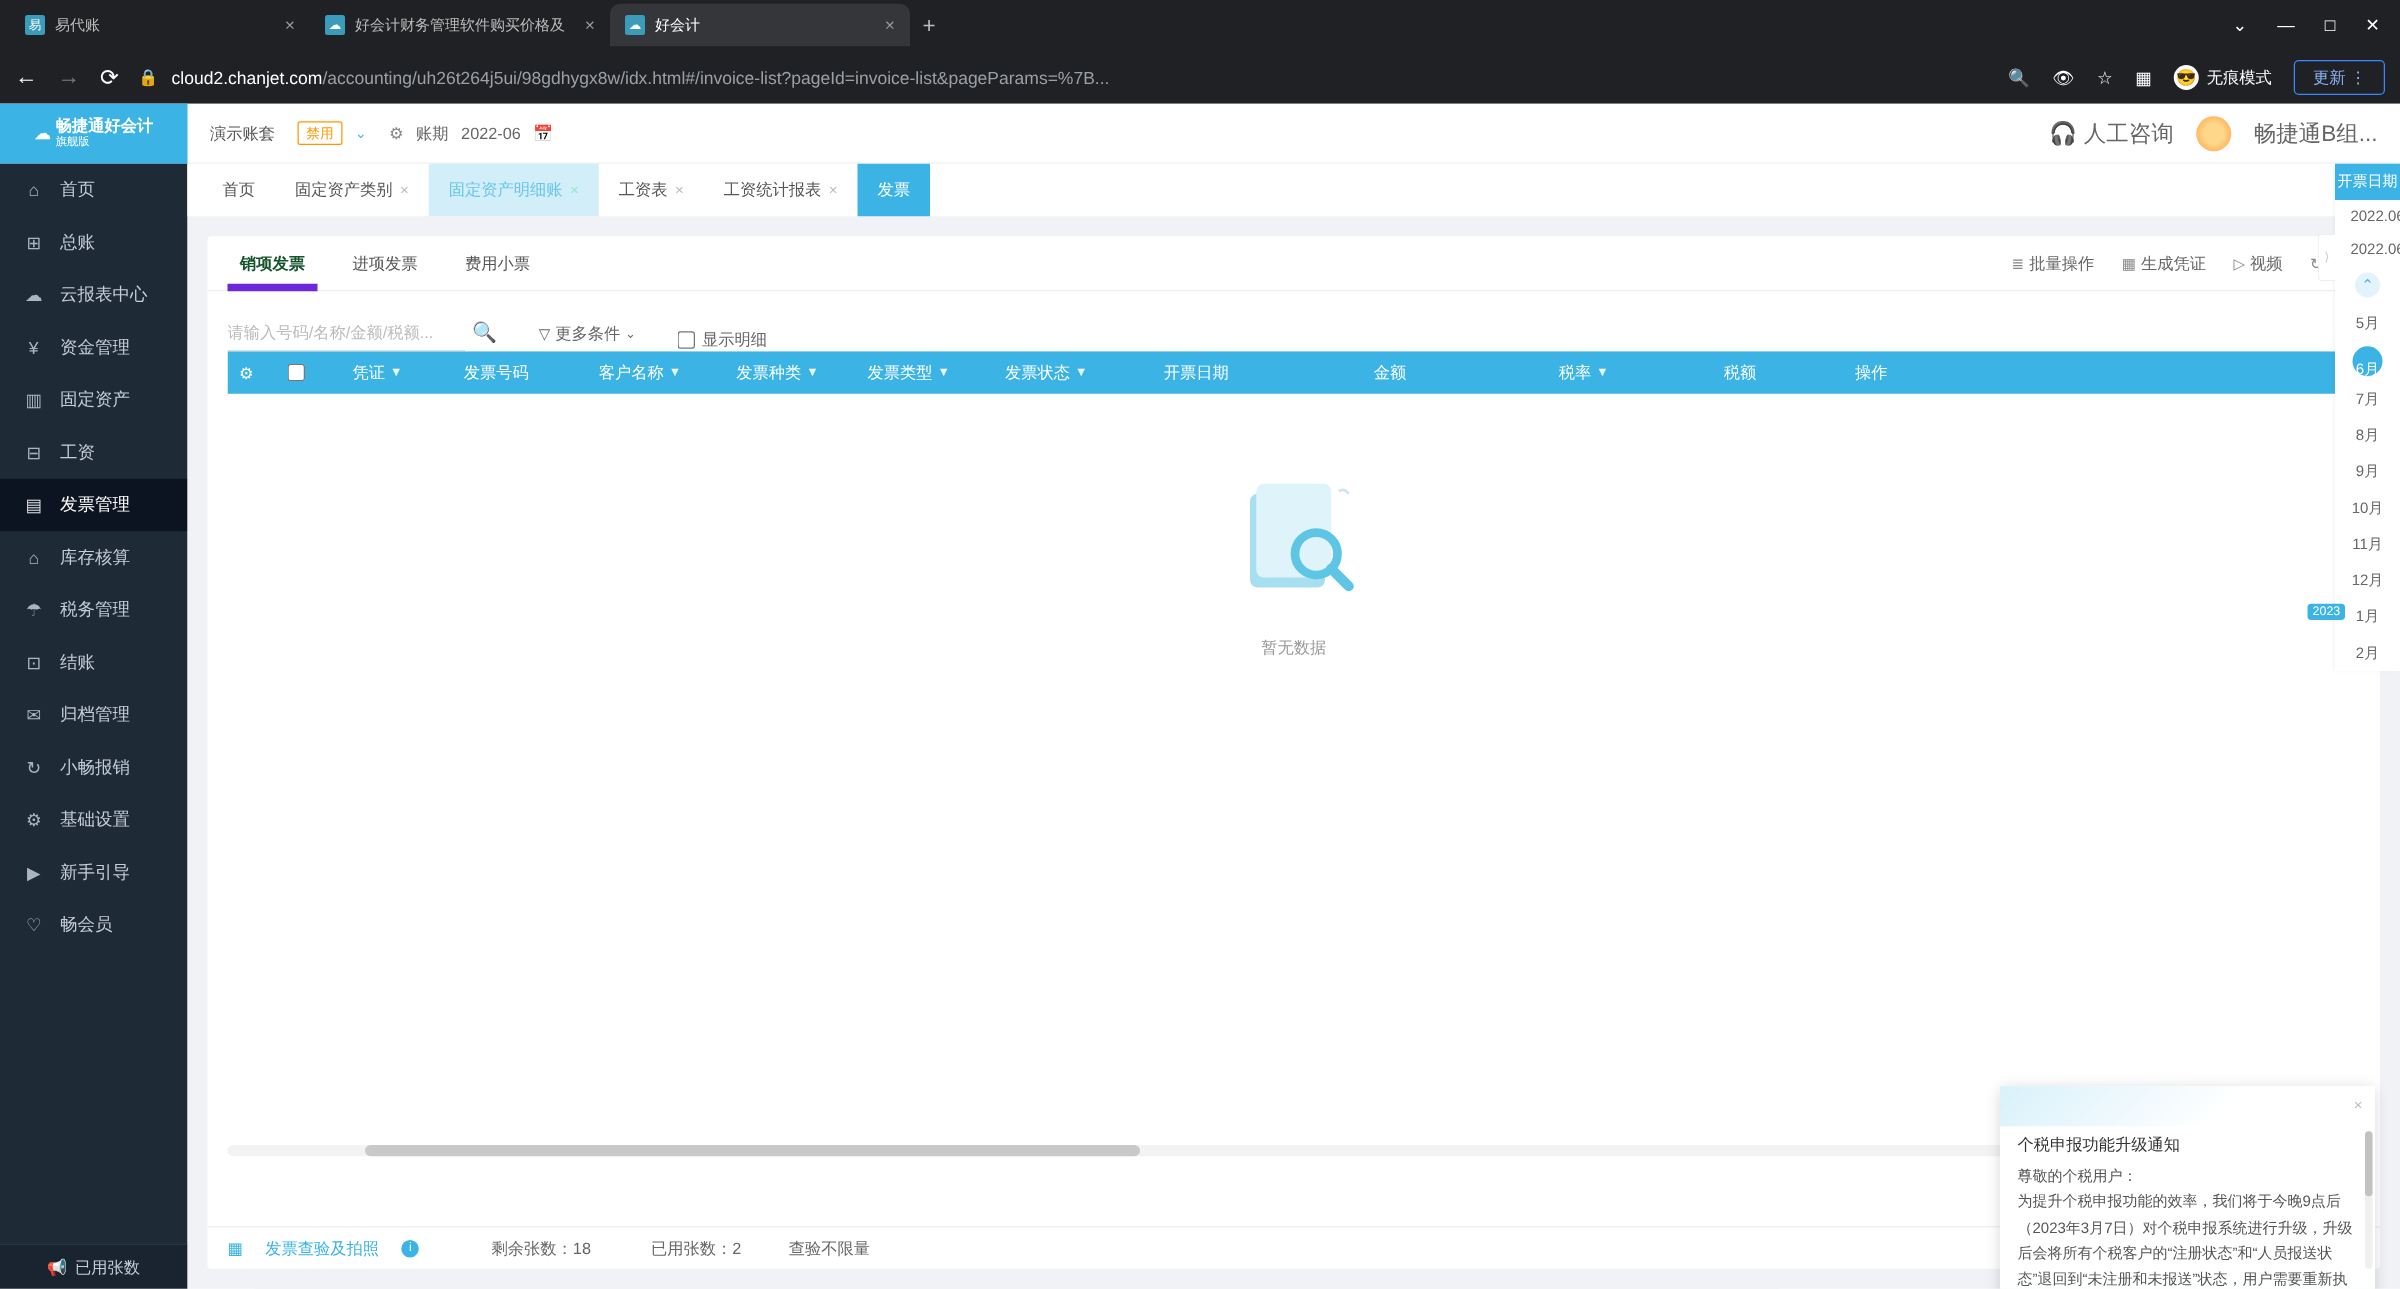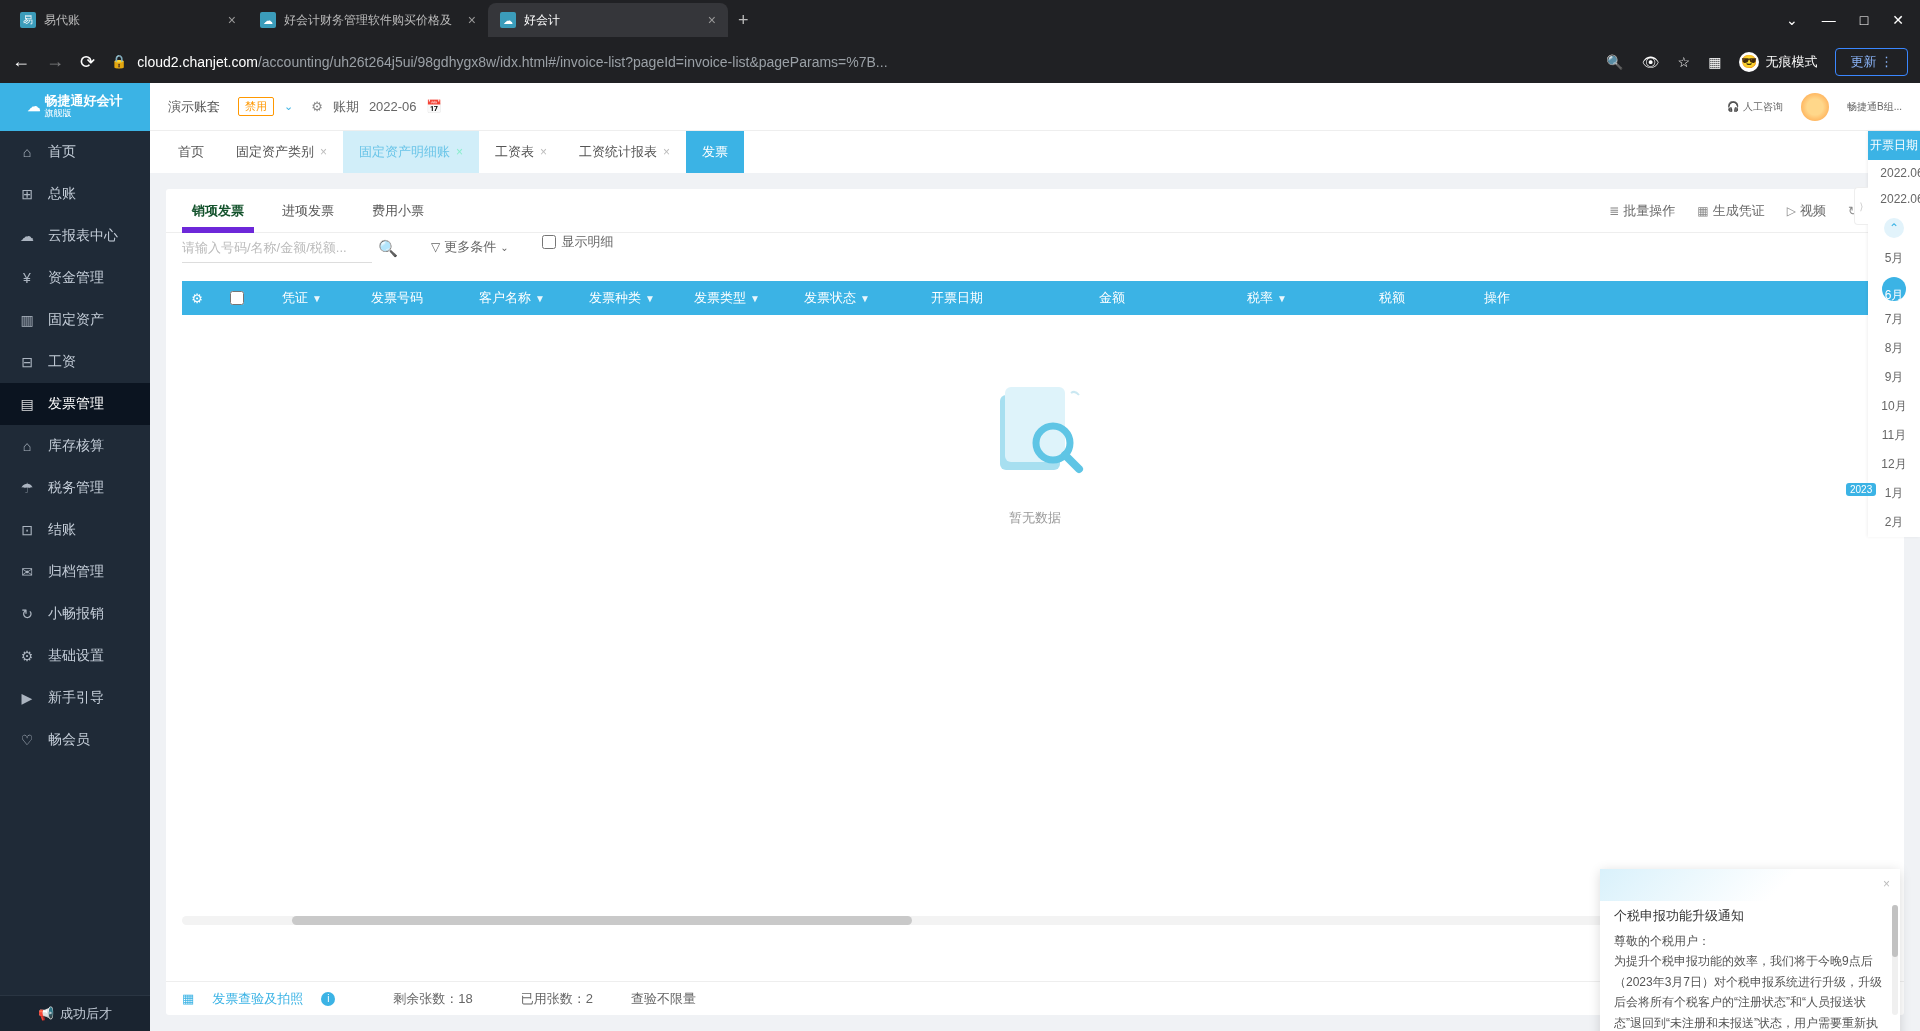--- a/index.html
+++ b/index.html
@@ -28,21 +28,21 @@
 
 
 .app-header { background: #fff; height: 48px; display: flex; align-items: center; border-bottom: 1px solid #eee; }
 .logo-area { width: 150px; height: 48px; background: #3bb3e5; display: flex; align-items: center; justify-content: center; color: #fff; font-size: 13px; font-weight: bold; flex-shrink: 0; }
 .logo-area .cloud-icon { margin-right: 4px; }
 .acct-name { padding: 0 18px; font-size: 13px; color: #555; }
 .usage-badge { border:1px solid #ff9800; color:#ff9800; font-size:11px; padding:1px 6px; border-radius:2px; margin-right:4px;}
 .dropdown-chevron { color:#3bb3e5; margin-left:6px; font-size:11px;}
 .period-area { display:flex; align-items:center; gap:10px; font-size:13px; color:#666; margin-left: 18px;}
 .gear-icon { color:#888;}
-.header-right { margin-left:auto; display:flex; align-items:center; gap:18px; padding-right:18px; font-size:10px; color:#666;}
+.header-right { margin-left:auto; display:flex; align-items:center; gap:18px; padding-right:18px; font-size:18px; color:#666;}
 .avatar { width:28px; height:28px; border-radius:50%; background: radial-gradient(circle, #ffd78a 40%, #ff9a3c 100%); }
 
 
 .app-body { display:flex; height: calc(100vh - 83px - 48px); }
 .sidebar { width:150px; background:#1f2a37; color:#c4cdd8; font-size:14px; flex-shrink:0; overflow-y:auto; position:relative;}
 .sidebar-item { display:flex; align-items:center; height:42px; padding:0 18px; gap:12px; cursor:pointer;}
 .sidebar-item.active { background:#0b1420; color:#fff;}
 .sidebar-item .side-icon { width:18px; text-align:center; opacity:0.85;}
 .sidebar-footer { position:absolute; bottom:0; left:0; right:0; height:36px; display:flex; align-items:center; justify-content:center; gap:6px; font-size:13px; color:#c4cdd8; background:#1a2430; border-top:1px solid #2a3542;}
 
@@ -58,21 +58,21 @@
 .page-tabs-right{ margin-left:auto; display:flex; gap:10px; padding-right:10px; height:42px; align-items:center; color:#888; font-size:14px;}
 
 .content-card { margin:16px; background:#fff; border-radius:3px; flex:1; display:flex; flex-direction:column; min-height:0; position:relative;}
 .sub-tabs { display:flex; align-items:center; height:44px; border-bottom:1px solid #eee; padding:0 16px;}
 .sub-tab { padding:0 10px; font-size:13px; color:#555; height:44px; line-height:44px; cursor:pointer; margin-right:18px;}
 .sub-tab.active { color:#14532d; border-bottom:6px solid #6d28d9;font-weight:bold; }
 .sub-tabs-right{ margin-left:auto; display:flex; gap:22px; font-size:13px; color:#666;}
 .sub-tabs-right .action{ display:flex; align-items:center; gap:4px; cursor:pointer;}
 .sub-tabs-right .act-icon{font-size:12px; color:#888;}
 
-.filter-row { display:flex; align-items:flex-start; height:48px; padding:0 16px; gap:24px;}
+.filter-row { display:flex; align-items:flex-end; height:48px; padding:0 16px; gap:24px;}
 .search-input { border:none; border-bottom:1px solid #ddd; height:30px; width:190px; font-size:13px; outline:none; color:#333;}
 .search-input::placeholder{ color:#bbb;}
 .search-ico { color:#3bb3e5; font-size:16px;}
 .more-cond { display:flex; align-items:center; gap:4px; font-size:13px; color:#666; border:1px solid transparent; padding:4px 8px; cursor:pointer;}
 .funnel-ico{ font-size:12px;}
 .detail-chk { display:flex; align-items:center; gap:6px; font-size:13px; color:#666;}
 .detail-chk input{width:14px;height:14px;}
 
 .table-wrap { margin:0 16px; flex:1; overflow:auto; position:relative;}
 .table-header { background:#3bb3e5; color:#fff; display:flex; height:34px; font-size:13px; align-items:center;}
@@ -263,21 +263,21 @@
     <div class="sidebar-item">
         <span class="side-icon">▶</span>
         <span>新手引导</span>
       </div>
     <div class="sidebar-item">
         <span class="side-icon">♡</span>
         <span>畅会员</span>
       </div>
     <div class="sidebar-footer">
         <span>📢</span>
-        <span>成功后才</span>
+        <span>已用张数</span>
       </div>
   </div>
 
   <div class="main">
     <div class="page-tabs">
       <div class="page-tab">
           <span>首页</span>
         </div>
       <div class="page-tab">
           <span>固定资产类别</span>

